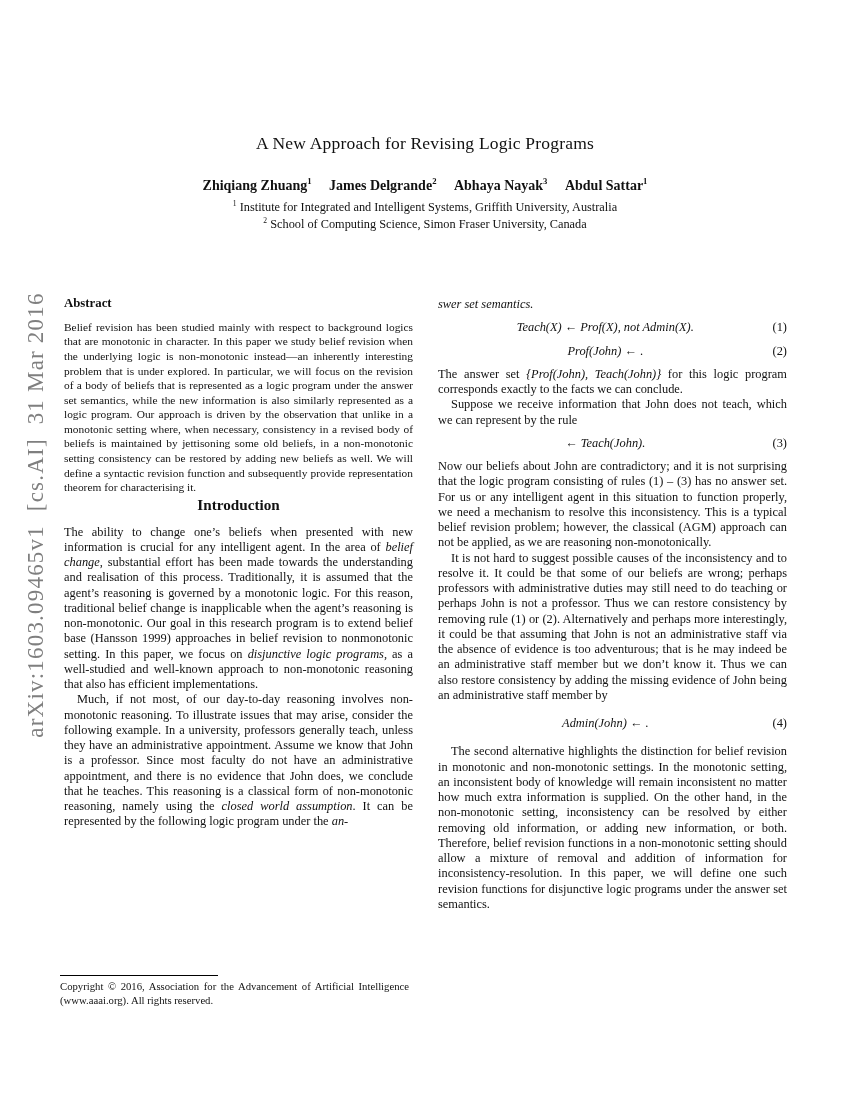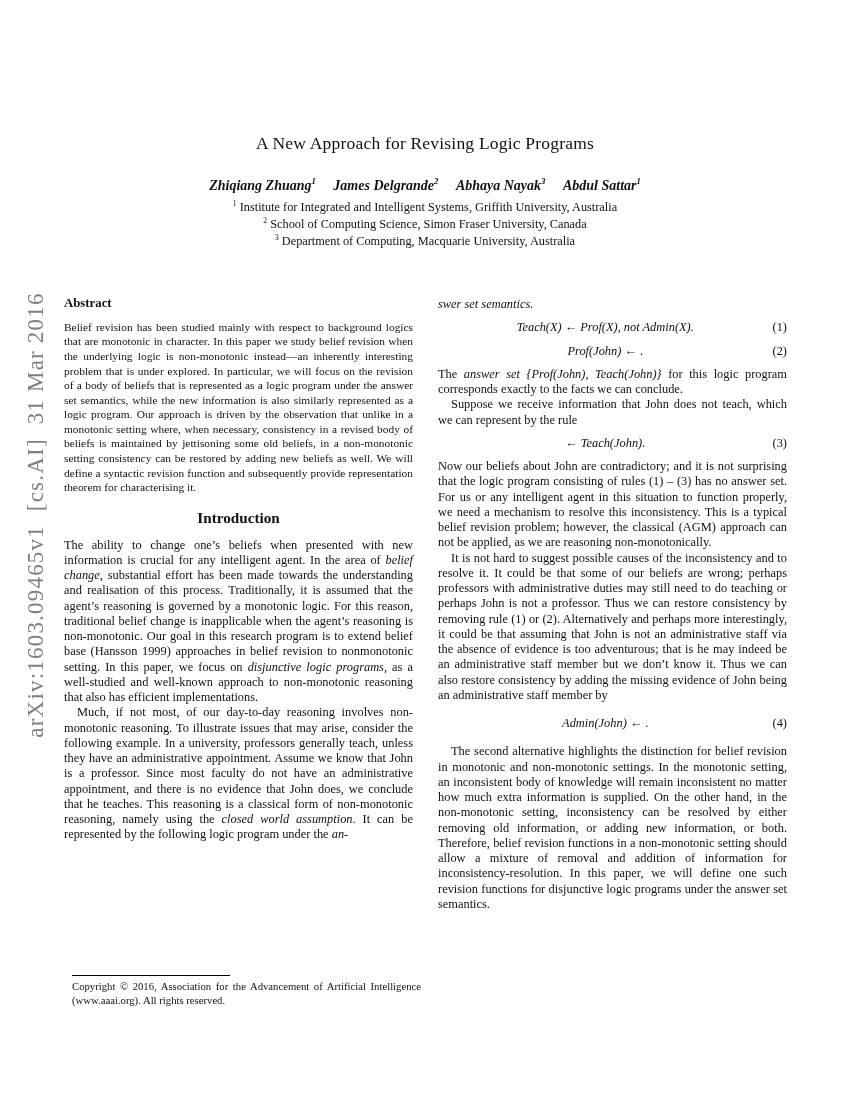--- a/index.html
+++ b/index.html
@@ -24,43 +24,43 @@
     color: #7f7f7f;
   }
   .header {
     position: absolute;
     left: 64px;
     top: 133px;
     width: 722px;
     text-align: center;
   }
   .title { font-size: 17.5px; font-weight: normal; letter-spacing: 0.2px; }
-  .authors { margin-top: 24px; font-size: 14px; font-weight: bold; font-style: italic; }
+  .authors { margin-top: 24px; font-size: 14px; font-weight: bold; }
   .author { margin: 0 7px; white-space: nowrap; }
   sup { font-size: 0.62em; vertical-align: super; line-height: 0; }
   .affils { margin-top: 5px; font-size: 12.3px; line-height: 17px; }
   .col {
     position: absolute;
     width: 349px;
     font-size: 12.4px;
     line-height: 1.23;
     text-align: justify;
   }
   .col-left  { left: 64px;  top: 296px; }
   .col-right { left: 438px; top: 297px; }
   .abstract-heading { font-size: 12.8px; font-weight: bold; margin-bottom: 8px; }
   .abstract-text { margin: 0 14px; font-size: 11.4px; line-height: 1.28; }
-  .section-heading { text-align: center; font-size: 15.2px; font-weight: bold; margin-top: 14px; margin-bottom: 10px; }
+  .section-heading { text-align: center; font-size: 15.2px; font-weight: bold; margin-top: 1px; margin-bottom: 10px; }
   p.para { margin: 0; }
   p.indent { text-indent: 13px; }
   .equation { display: flex; align-items: baseline; margin: 8px 0; }
   .equation .formula { flex: 1; text-align: center; }
   .equation .eq-num { text-align: right; }
   .equation.wide { margin: 13px 0; }
-  .footnote-block { position: absolute; left: 72px; top: 975px; width: 349px; }
+  .footnote-block { position: absolute; left: 60px; top: 975px; width: 349px; }
   .footnote-rule { width: 158px; border-top: 1px solid #000; margin-bottom: 4px; }
   .footnote { font-size: 10.7px; line-height: 1.27; text-align: justify; }
 </style>
 </head>
 <body>
 
 <div class="page">
 
   <div class="arxiv-stamp" style="color: rgb(127, 127, 127);">arXiv:1603.09465v1  [cs.AI]  31 Mar 2016</div>
 
@@ -68,21 +68,20 @@
     <div class="title">A New Approach for Revising Logic Programs</div>
     <div class="authors">
       <span class="author"><span>Zhiqiang Zhuang</span><sup>1</sup></span>
       <span class="author"><span>James Delgrande</span><sup>2</sup></span>
       <span class="author"><span>Abhaya Nayak</span><sup>3</sup></span>
       <span class="author"><span>Abdul Sattar</span><sup>1</sup></span>
     </div>
     <div class="affils">
       <div class="affil"><sup>1</sup><span> Institute for Integrated and Intelligent Systems, Griffith University, Australia</span></div>
       <div class="affil"><sup>2</sup><span> School of Computing Science, Simon Fraser University, Canada</span></div>
-      <div class="affil"><sup>3</sup><span> Department of Computing, Macquarie University, Australia</span></div>
     </div>
   </div>
 
   <div class="col col-left">
     <div class="abstract-heading">Abstract</div>
     <p class="abstract-text para">Belief revision has been studied mainly with respect to background logics that are monotonic in character. In this paper we study belief revision when the underlying logic is non-monotonic instead—an inherently interesting problem that is under explored. In particular, we will focus on the revision of a body of beliefs that is represented as a logic program under the answer set semantics, while the new information is also similarly represented as a logic program. Our approach is driven by the observation that unlike in a monotonic setting where, when necessary, consistency in a revised body of beliefs is maintained by jettisoning some old beliefs, in a non-monotonic setting consistency can be restored by adding new beliefs as well. We will define a syntactic revision function and subsequently provide representation theorem for characterising it.</p>
     <div class="section-heading">Introduction</div>
     <p class="para"><span>The ability to change one’s beliefs when presented with new information is crucial for any intelligent agent. In the area of </span><span style="font-style: italic;">belief change</span><span>, substantial effort has been made towards the understanding and realisation of this process. Traditionally, it is assumed that the agent’s reasoning is governed by a monotonic logic. For this reason, traditional belief change is inapplicable when the agent’s reasoning is non-monotonic. Our goal in this research program is to extend belief base (Hansson 1999) approaches in belief revision to nonmonotonic setting. In this paper, we focus on </span><span style="font-style: italic;">disjunctive logic programs</span><span>, as a well-studied and well-known approach to non-monotonic reasoning that also has efficient implementations.</span></p>
     <p class="para indent"><span>Much, if not most, of our day-to-day reasoning involves non-monotonic reasoning. To illustrate issues that may arise, consider the following example. In a university, professors generally teach, unless they have an administrative appointment. Assume we know that John is a professor. Since most faculty do not have an administrative appointment, and there is no evidence that John does, we conclude that he teaches. This reasoning is a classical form of non-monotonic reasoning, namely using the </span><span style="font-style: italic;">closed world assumption</span><span>. It can be represented by the following logic program under the </span><span style="font-style: italic;">an-</span></p>
   </div>
@@ -92,21 +91,21 @@
 
     <div class="equation">
       <span class="formula"><span style="font-style: italic;">Teach(X) </span><span>←</span><span style="font-style: italic;"> Prof(X), not Admin(X).</span></span>
       <span class="eq-num">(1)</span>
     </div>
     <div class="equation">
       <span class="formula"><span style="font-style: italic;">Prof(John) </span><span>← .</span></span>
       <span class="eq-num">(2)</span>
     </div>
 
-    <p class="para"><span>The </span><span style="font-style: italic;">answer set</span><span> </span><span style="font-style: italic;">{Prof(John), Teach(John)}</span><span> for this logic program corresponds exactly to the facts we can conclude.</span></p>
+    <p class="para"><span>The </span><span style="">answer set</span><span> </span><span style="font-style: italic;">{Prof(John), Teach(John)}</span><span> for this logic program corresponds exactly to the facts we can conclude.</span></p>
     <p class="para indent">Suppose we receive information that John does not teach, which we can represent by the rule</p>
 
     <div class="equation">
       <span class="formula"><span>←</span><span style="font-style: italic;"> Teach(John).</span></span>
       <span class="eq-num">(3)</span>
     </div>
 
     <p class="para">Now our beliefs about John are contradictory; and it is not surprising that the logic program consisting of rules (1) – (3) has no answer set. For us or any intelligent agent in this situation to function properly, we need a mechanism to resolve this inconsistency. This is a typical belief revision problem; however, the classical (AGM) approach can not be applied, as we are reasoning non-monotonically.</p>
     <p class="para indent">It is not hard to suggest possible causes of the inconsistency and to resolve it. It could be that some of our beliefs are wrong; perhaps professors with administrative duties may still need to do teaching or perhaps John is not a professor. Thus we can restore consistency by removing rule (1) or (2). Alternatively and perhaps more interestingly, it could be that assuming that John is not an administrative staff via the absence of evidence is too adventurous; that is he may indeed be an administrative staff member but we don’t know it. Thus we can also restore consistency by adding the missing evidence of John being an administrative staff member by</p>
 

